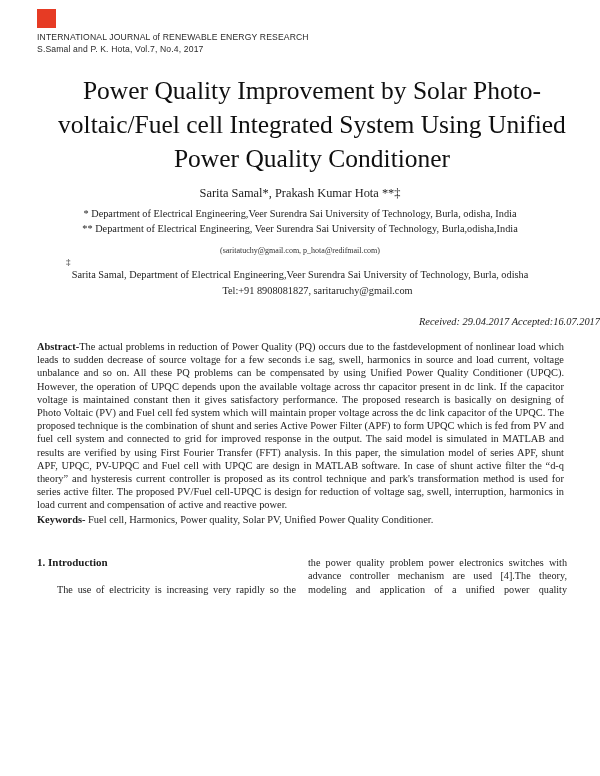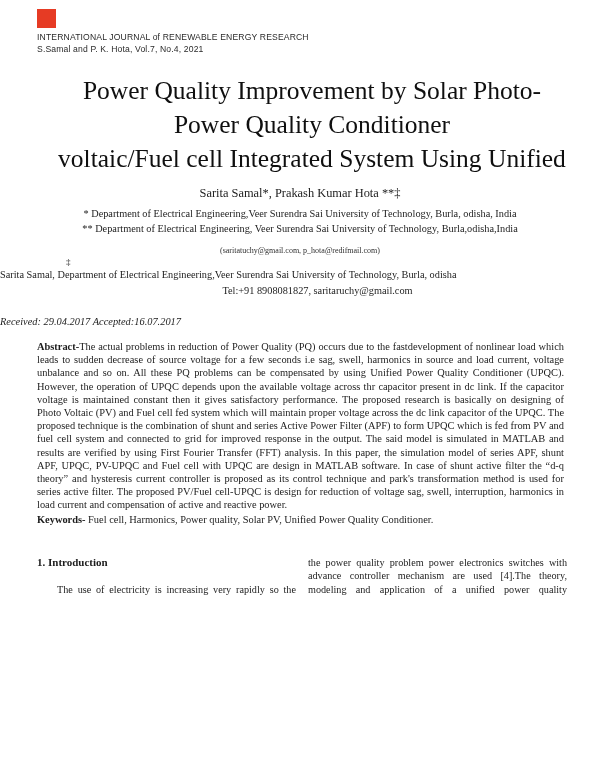--- a/index.html
+++ b/index.html
@@ -56,33 +56,34 @@
     color:#2e2e2e;
   }
   .corr-mark{
     position:absolute;
     left:66px; top:257px;
     font-size:9px;
   }
   .corr-line1{
     position:absolute;
     left:0; right:0; top:269px;
+    text-align:center;
     font-size:10.3px;
   }
   .corr-line2{
     position:absolute;
     left:0; right:0; top:285px;
     text-align:center;
     font-size:10.3px;
     padding-left:35px;
   }
   .received-line{
     position:absolute;
     left:0; right:0; top:316px;
-    text-align:left;
+    text-align:right;
     font-style:italic;
     font-size:10.4px;
   }
   .abstract-block{
     position:absolute;
     left:37px; top:340px;
     width:527px;
     font-size:10.4px;
     line-height:13.2px;
     text-align:justify;
@@ -118,27 +119,27 @@
 </style>
 </head>
 <body>
 
 <div class="page">
 
   <div class="red-marker" style="background-color: rgb(230, 59, 36);"></div>
 
   <div class="journal-header">
     <div>INTERNATIONAL JOURNAL of RENEWABLE ENERGY RESEARCH</div>
-    <div>S.Samal and P. K. Hota, Vol.7, No.4, 2021</div>
+    <div>S.Samal and P. K. Hota, Vol.7, No.4, 2017</div>
   </div>
 
   <div class="paper-title">
     <div>Power Quality Improvement by Solar Photo-</div>
+    <div>voltaic/Fuel cell Integrated System Using Unified</div>
     <div>Power Quality Conditioner</div>
-    <div>voltaic/Fuel cell Integrated System Using Unified</div>
   </div>
 
   <div class="authors-line">Sarita Samal*, Prakash Kumar Hota **‡</div>
 
   <div class="affiliations">
     <div>* Department of Electrical Engineering,Veer Surendra Sai University of Technology, Burla, odisha, India</div>
     <div>** Department of Electrical Engineering, Veer Surendra Sai University of Technology, Burla,odisha,India</div>
   </div>
 
   <div class="emails-line">(saritatuchy@gmail.com, p_hota@redifmail.com)</div>

